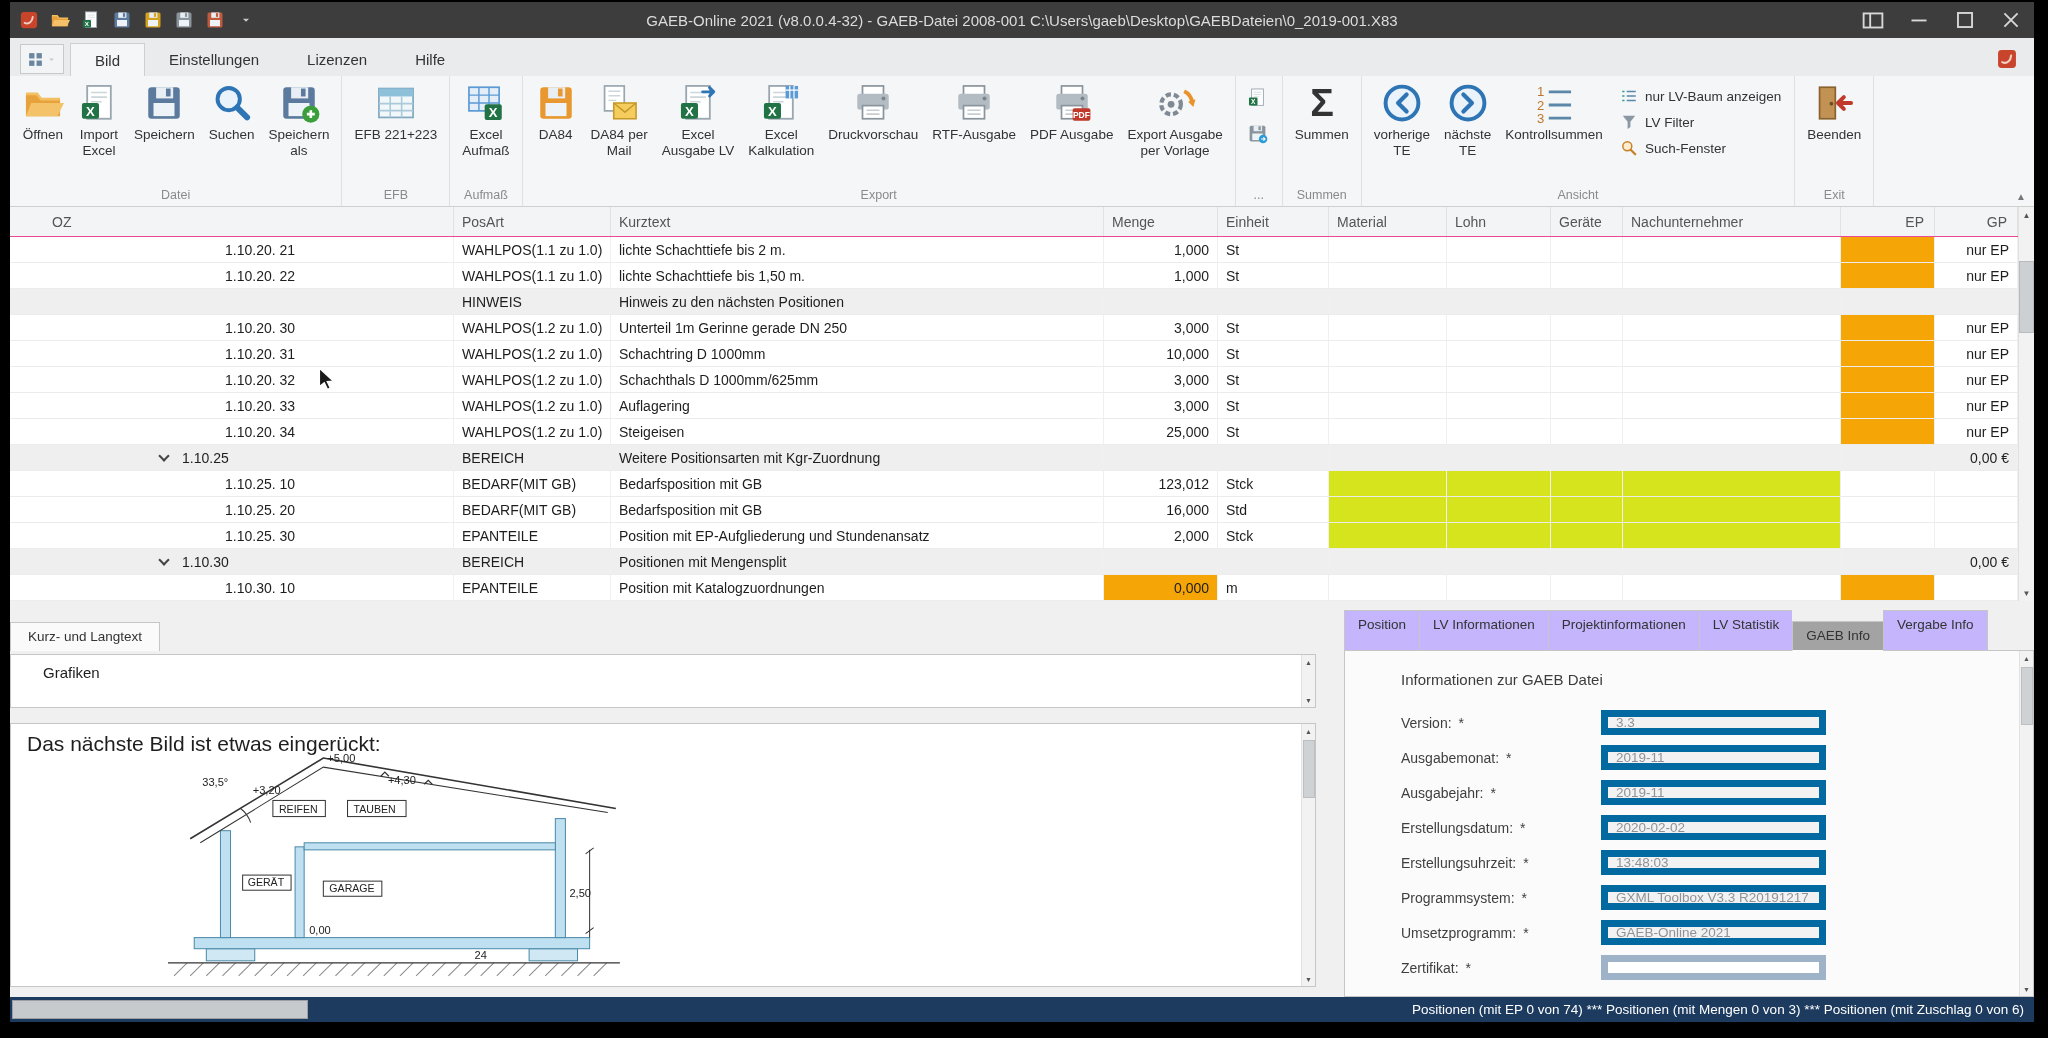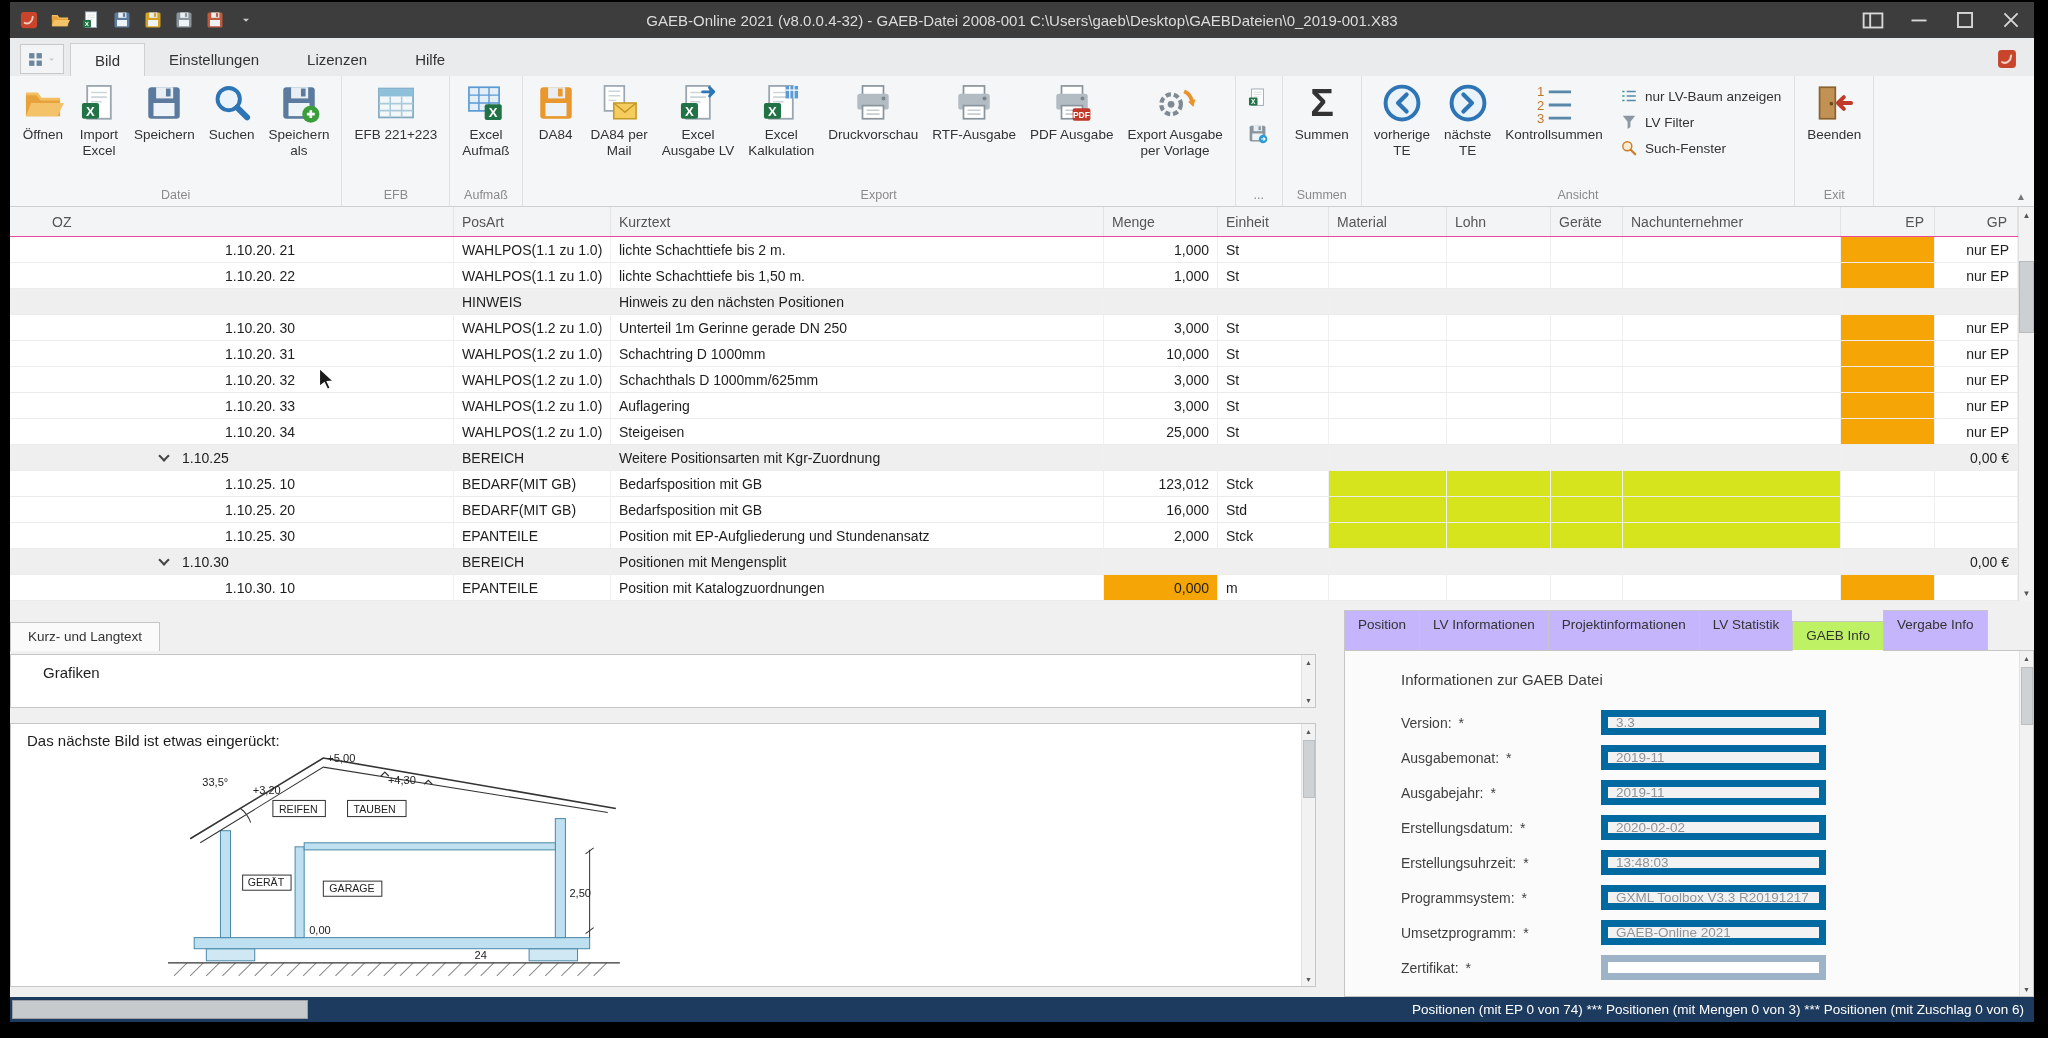--- a/index.html
+++ b/index.html
@@ -82,37 +82,37 @@
 
   
   .bottom { flex: 0 0 376px; display: flex; background: #f0f0f0; }
   .left-panel { width: 1334px; display: flex; flex-direction: column; }
   .lp-tabs { height: 30px; display: flex; align-items: flex-end; }
   .lp-tab { height: 29px; line-height: 28px; padding: 0 17px; background: #fafafa; border: 1px solid #c6c6c6;
     border-bottom: none; font-size: 13.5px; color: #333; }
   .lp-box1 { height: 54px; margin: 3px 28px 0 0; background: #fff; border: 1px solid #c6c6c6; position: relative; }
   .lp-box1-text { padding: 9px 0 0 32px; font-size: 15px; color: #1e1e1e; }
   .lp-box2 { height: 264px; margin: 15px 28px 0 0; background: #fff; border: 1px solid #c6c6c6; position: relative; }
-  .lp-note { padding: 8px 0 0 16px; font-size: 15px; color: #1e1e1e; }
+  .lp-note { padding: 8px 0 0 16px; font-size: 21px; color: #1e1e1e; }
   .mini-scroll { position: absolute; right: 0; top: 0; bottom: 0; width: 14px; background: #f2f2f2;
     border-left: 1px solid #e2e2e2; display: flex; flex-direction: column; align-items: center; }
   .ms-arrow { height: 14px; display: flex; align-items: center; justify-content: center; font-size: 7px; color: #555; width: 100%; }
   .ms-track { flex: 1; width: 100%; display: flex; flex-direction: column; align-items: center; }
   .ms-thumb { width: 12px; height: 58px; margin-top: 2px; background: #cfd2d5; border: 1px solid #bcbfc2; }
 
   .sketch { position: absolute; left: 140px; top: 26px; width: 500px; height: 232px; }
   .sketch text { font-size: 11px; fill: #222; }
   .sketch .boxlbl { font-size: 10.5px; }
 
   .right-panel { width: 690px; display: flex; flex-direction: column; }
   .info-tabs { height: 30px; display: flex; align-items: flex-end; }
   .info-tab { height: 41px; line-height: 28px; padding: 0 13px; background: #c4b5fd; border: 1px solid #c6c6c6;
     border-right: none; font-size: 13.5px; color: #333; white-space: nowrap; }
   .info-tab:last-child { border-right: 1px solid #c6c6c6; }
-  .info-tab.active { background: #bef264; height: 30px; border-bottom: 1px solid #fbfbfb; position: relative; z-index: 2; }
+  .info-tab.active { background: #a3a3a3; height: 30px; border-bottom: 1px solid #fbfbfb; position: relative; z-index: 2; }
   .info-content { flex: 1; background: #fbfbfb; border: 1px solid #c6c6c6; margin-top: -1px; position: relative; }
   .info-heading { padding: 20px 0 22px 56px; font-size: 15px; color: #3c3c3c; }
   .form-row { position: relative; height: 26px; margin: 0 0 9px 56px; display: flex; align-items: center; }
   .f-label { font-size: 14px; color: #3f3f3f; }
   .f-req { margin-left: 7px; font-size: 14px; color: #3f3f3f; }
   .f-input { position: absolute; left: 200px; top: 0; width: 225px; height: 25px; border: 7px solid #0369a1;
     background: #f2f2f2; color: #8f9399; font-size: 13.5px; padding: 0 8px;
     font-family: "Liberation Sans", "DejaVu Sans", sans-serif; }
   .f-input.editable { background: #fff; border-color: #9fb3c8; }
 

